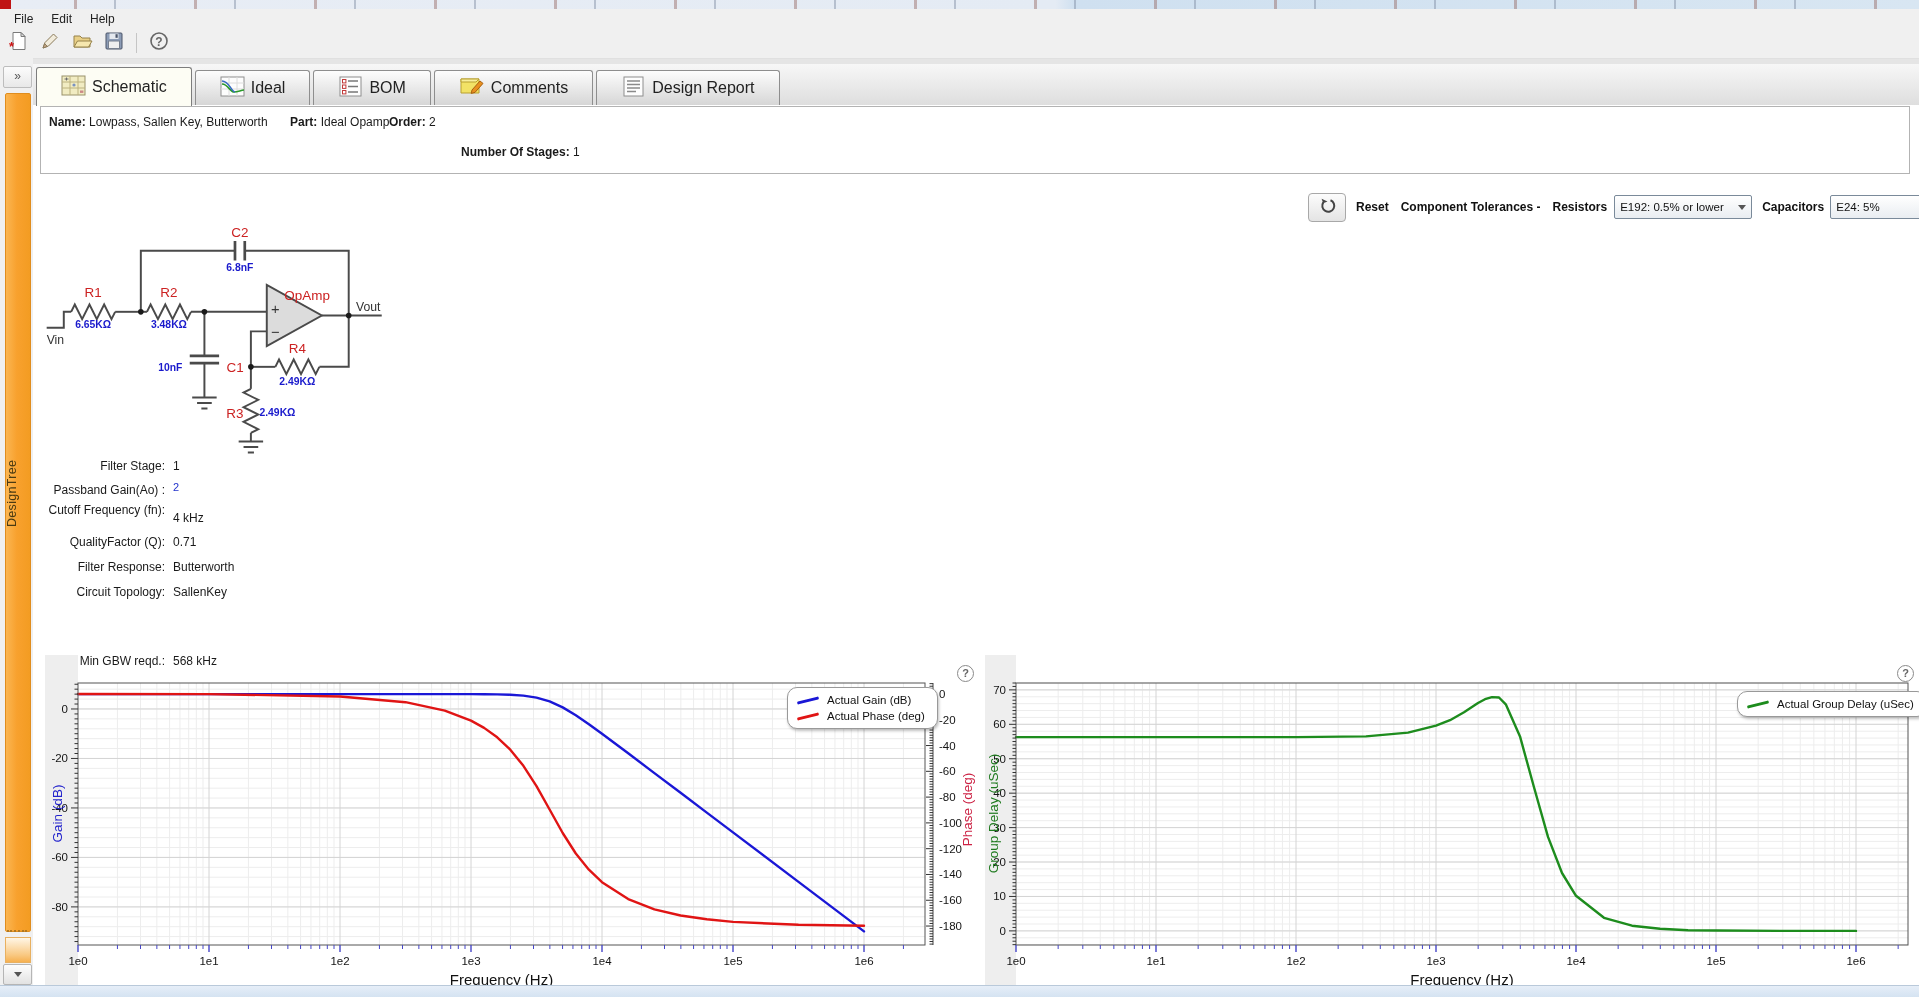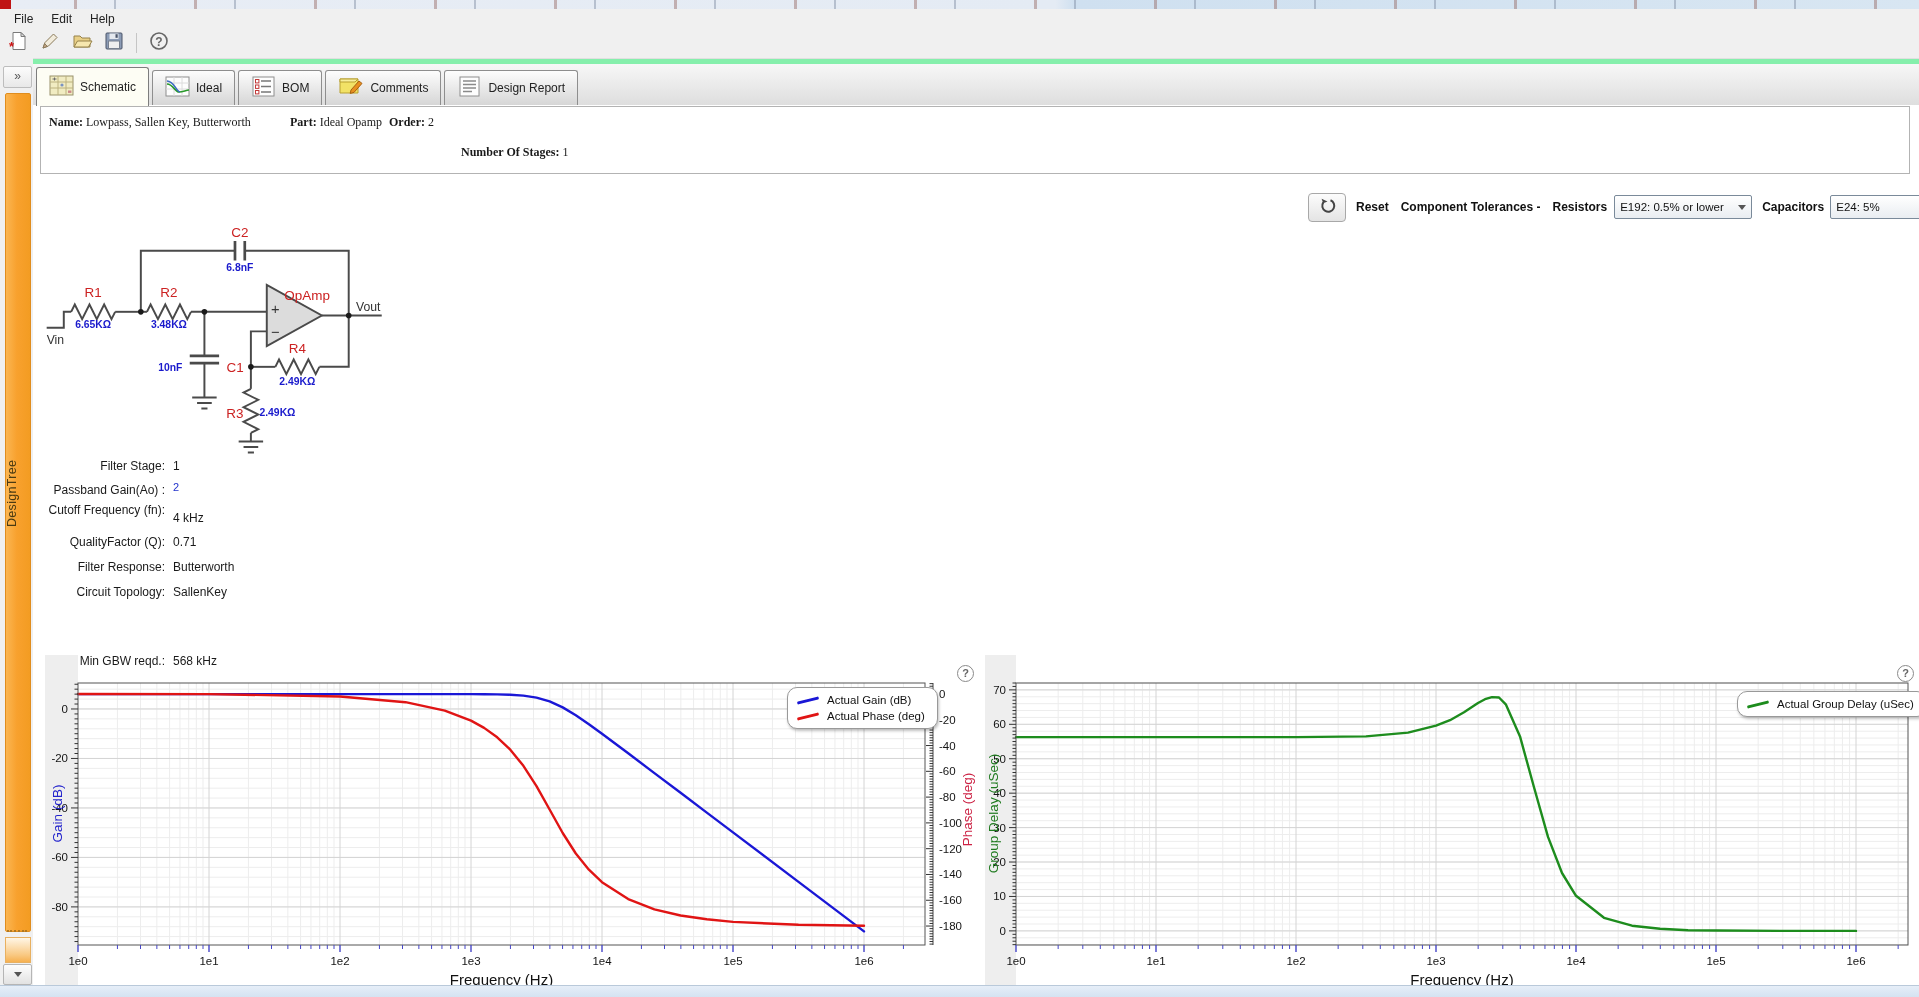--- a/index.html
+++ b/index.html
@@ -1,16 +1,16 @@
 <!DOCTYPE html>
 <html><head>
 <meta charset="utf-8">
 <style>
   html,body{margin:0;padding:0;background:#888;}
-  #app{position:relative;width:1919px;height:997px;background:#86efac;overflow:hidden;
+  #app{position:relative;width:1919px;height:997px;background:#e5e5e5;overflow:hidden;
        font-family:"Liberation Sans","DejaVu Sans",sans-serif;color:#1a1a1a;}
   
   .titlebar{position:absolute;left:0;top:0;width:1919px;height:9px;
     background:linear-gradient(90deg,#e8edf5 0,#e4ebf4 55%,#cfe0f0 56%,#d8e6f2 100%);}
   .titlebar .redsq{position:absolute;left:0;top:0;width:11px;height:9px;background:#c01414;}
   .titlebar .marks{position:absolute;left:40px;top:0;right:10px;height:9px;opacity:.45;
     background:repeating-linear-gradient(90deg,transparent 0 34px,#94655f 34px 37px,transparent 37px 74px,#7d8aa0 74px 76px,transparent 76px 120px);}
   .menubar{position:absolute;left:0;top:9px;width:1919px;height:19px;background:#f0f0f0;
     display:flex;align-items:center;gap:2px;padding-left:6px;font-size:12px;color:#222;}
   .menubar span{padding:1px 8px;cursor:default;}
@@ -29,27 +29,27 @@
     font-size:12.5px;color:#4a3a12;letter-spacing:.3px;}
   .grip{position:absolute;left:7px;top:872px;width:20px;height:4px;border-top:2px dotted #b07820;}
   .fadeblock{position:absolute;left:5px;top:879px;width:24px;height:24px;
     background:linear-gradient(#fff6e6,#f9c983 70%,#f6b050);border:1px solid #e8b060;}
   .sb-drop{position:absolute;left:3px;top:906px;width:27px;height:19px;background:linear-gradient(#fdfdfd,#e2e2e2);
     border:1px solid #b5b5b5;border-radius:2px;display:flex;align-items:center;justify-content:center;}
   .tri-down{width:0;height:0;border:4px solid transparent;border-top:5px solid #555;margin-top:4px;}
   
   .tabstrip{position:absolute;left:33px;top:64px;width:1886px;height:41px;
     background:linear-gradient(#f7f7f7,#dedede);border-bottom:1px solid #9f9f9f;display:flex;align-items:flex-end;padding-left:3px;}
-  .tab{height:34px;display:flex;align-items:center;gap:6px;padding:0 12px;font-size:12px;color:#222;
+  .tab{height:34px;display:flex;align-items:center;gap:6px;padding:0 24px;font-size:16px;color:#222;
     background:linear-gradient(#fdfdfd,#d6d6d6);border:1px solid #8e8e8e;border-bottom:none;
     border-radius:3px 3px 0 0;margin-right:3px;position:relative;}
   .tab.active{background:#fdfdf4;height:38px;z-index:3;margin-bottom:-1px;border-color:#7d7d7d;}
   .mainwhite{position:absolute;left:33px;top:105px;width:1886px;height:880px;background:#fff;}
   
-  .infobox{position:absolute;left:40px;top:106px;width:1868px;height:66px;border:1px solid #b3b3b3;background:#fff;font-family:Liberation Serif, serif;}
+  .infobox{position:absolute;left:40px;top:106px;width:1868px;height:66px;border:1px solid #b3b3b3;background:#fff;}
   .irow{position:absolute;left:0;width:100%;height:18px;font-size:12px;}
   .ig{position:absolute;white-space:nowrap;}
   .ig b{font-weight:bold;}
   
   .tolbar{position:absolute;left:1308px;top:192px;height:30px;display:flex;align-items:center;font-size:12px;font-weight:bold;color:#111;}
   .resetbtn{width:36px;height:27px;border:1px solid #a8a8a8;border-radius:4px;background:linear-gradient(#fcfcfc,#e4e4e4);
     display:flex;align-items:center;justify-content:center;margin-right:10px;}
   .tollabel{margin-right:12px;white-space:nowrap;}
   .wsel{width:126px;height:22px;border:1px solid #7a8a9a;border-radius:2px;background:linear-gradient(#ffffff,#e9edf1);
     display:flex;align-items:center;justify-content:space-between;padding:0 5px;font-size:11.5px;font-weight:normal;

